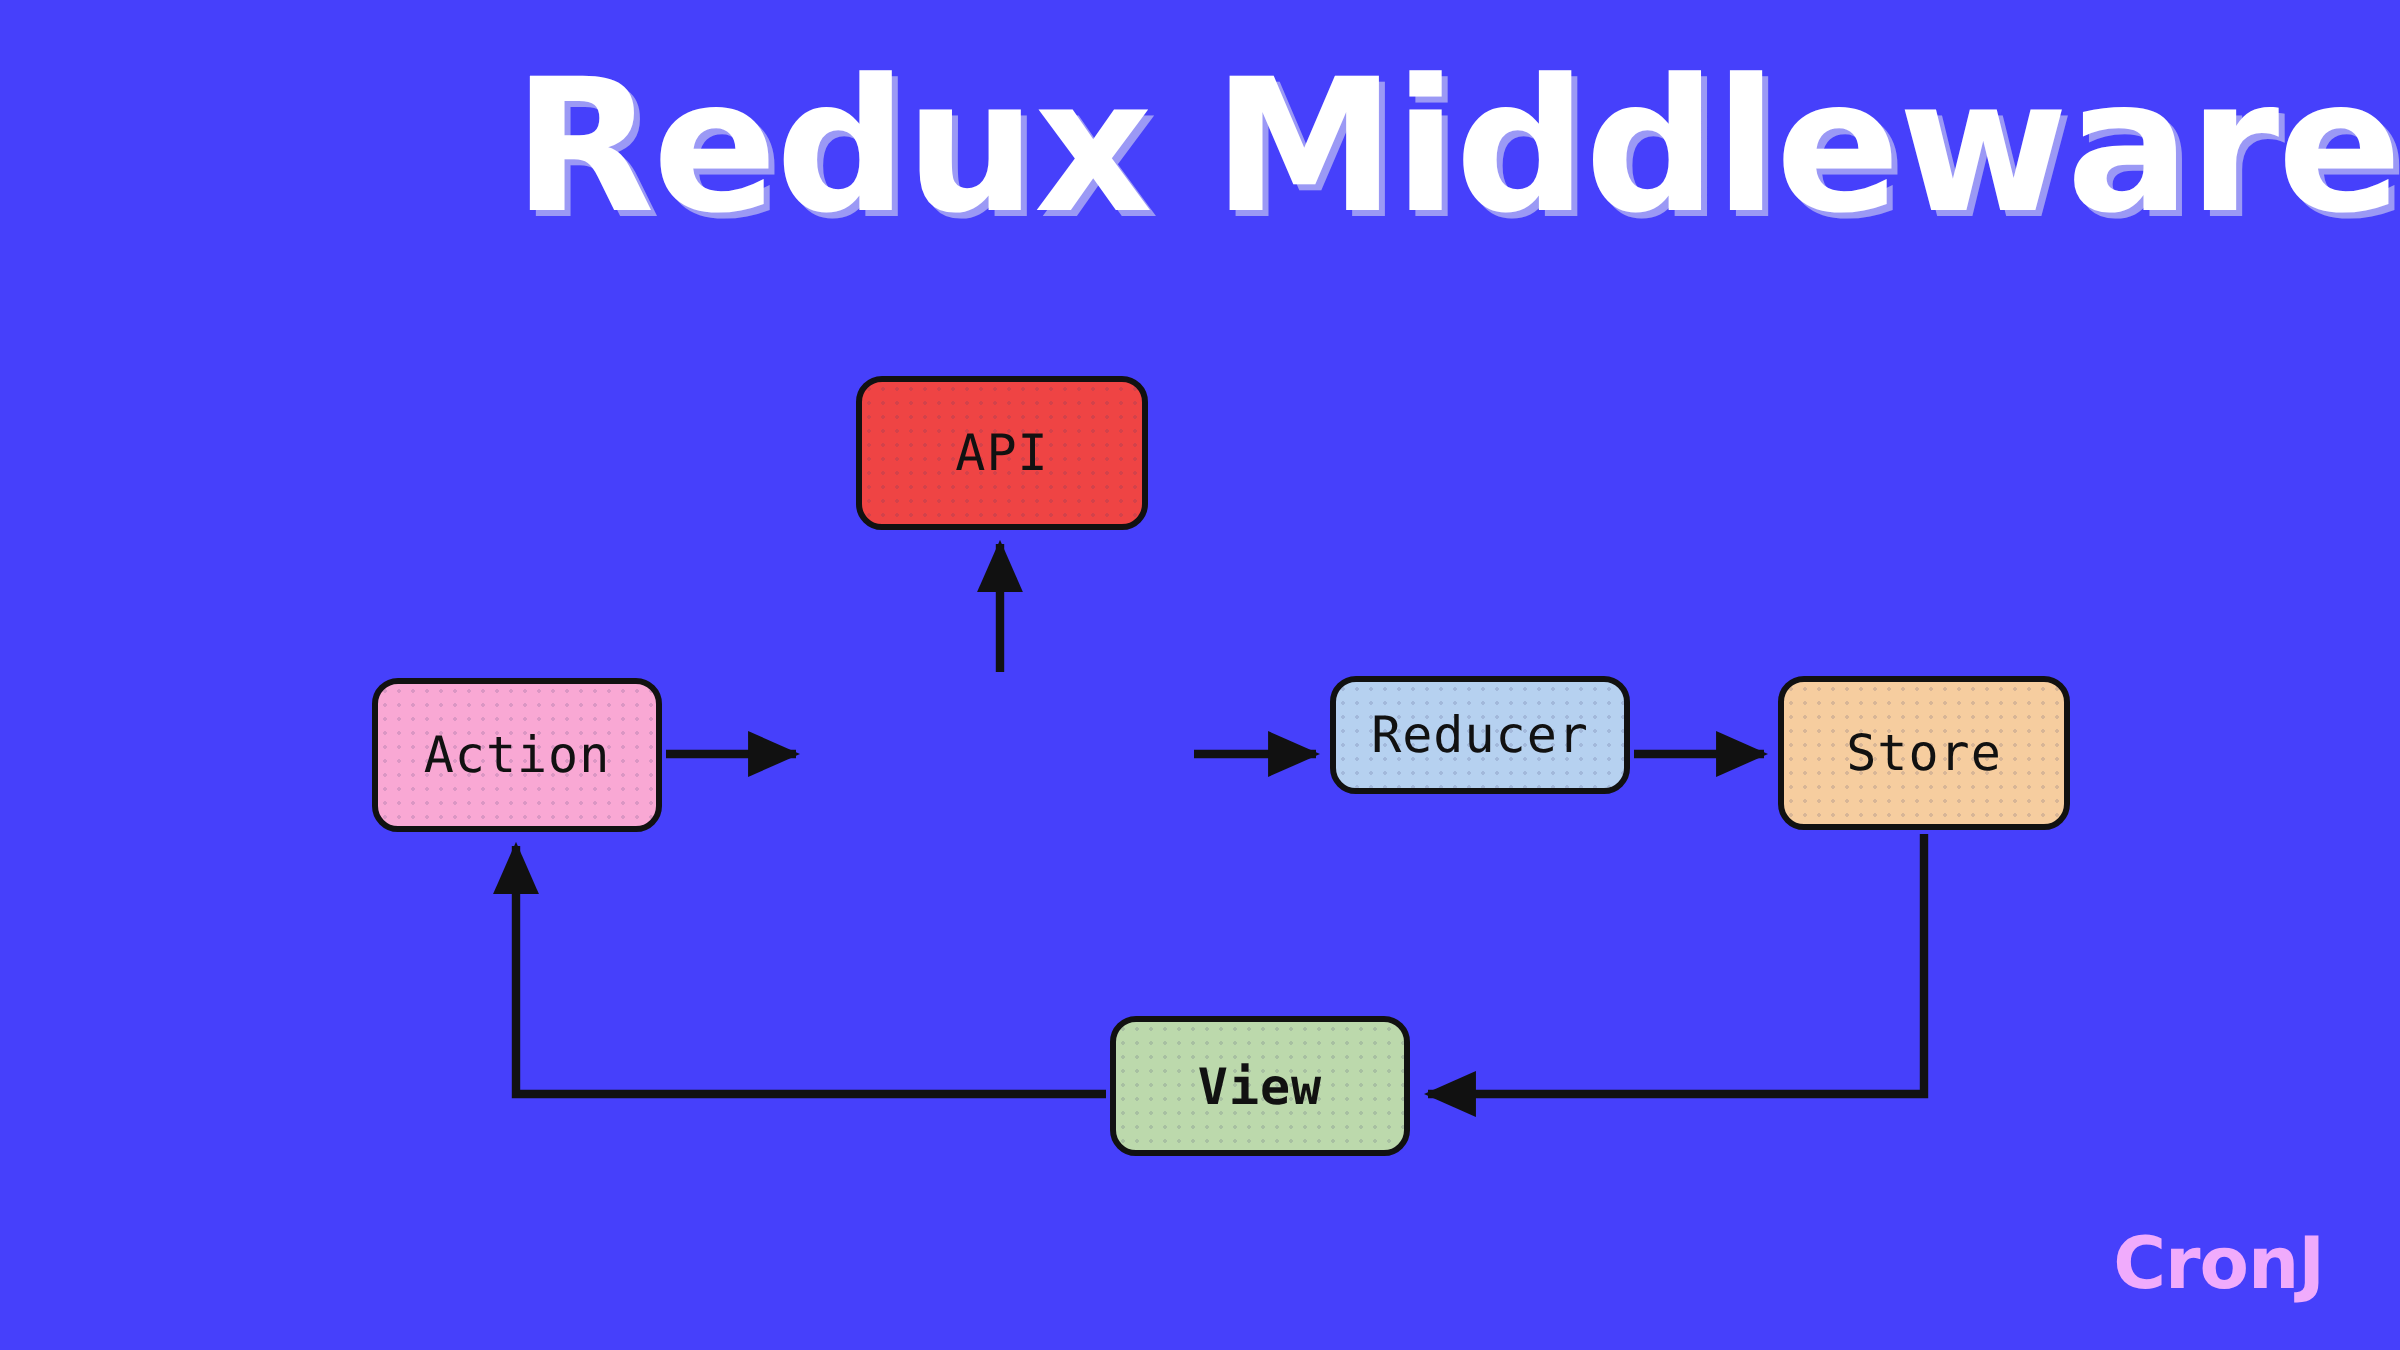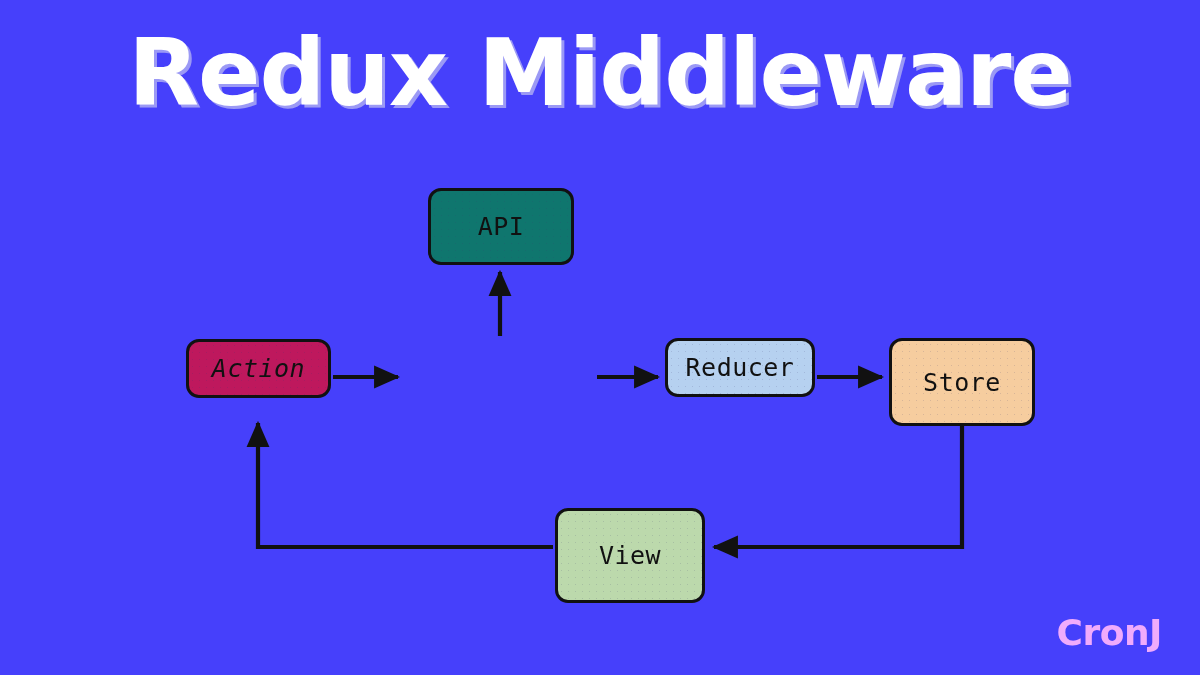--- a/index.html
+++ b/index.html
@@ -18,21 +18,21 @@
     height: 675px;
     background: #4640fb;
     overflow: hidden;
   }
   
   #title {
     position: absolute;
     left: 0;
     top: 18px;
     width: 1200px;
-    text-align: center;
+    text-align: right;
     color: #ffffff;
     font-family: "DejaVu Sans", sans-serif;
     font-weight: bold;
     font-size: 92px;
     line-height: 112px;
     letter-spacing: -1px;
     text-shadow: 3px 3px 0 rgba(225,225,240,0.55);
     white-space: nowrap;
   }
   
@@ -54,27 +54,27 @@
   .node::after {
     content: "";
     position: absolute;
     inset: 0;
     pointer-events: none;
     background-image: radial-gradient(rgba(60,60,110,0.16) 0.8px, transparent 0.9px);
     background-size: 7px 7px;
   }
   .node > span { position: relative; z-index: 2; }
 
-  #node-api        { left: 428px; top: 188px; width: 146px; height: 77px;  background: #0f766e; }
-  #node-action     { left: 186px; top: 339px; width: 145px; height: 59px;  background: #be185d; font-style: italic; }
+  #node-api        { left: 428px; top: 188px; width: 146px; height: 77px;  background: #ef4444; }
+  #node-action     { left: 186px; top: 339px; width: 145px; height: 77px;  background: #f9a8d4; }
   #node-middleware { left: 405px; top: 338px; width: 190px; height: 78px;
                      background: linear-gradient(100deg, #a9a3c4 0%, #b3aad4 35%, #bcb0e8 70%, #bdb2ee 100%); }
   #node-reducer    { left: 665px; top: 338px; width: 150px; height: 59px;  background: #b6d1f0; }
-  #node-store      { left: 889px; top: 338px; width: 146px; height: 88px;  background: #f5ccа0; background: #f6cd9f; justify-content: center; }
-  #node-view       { left: 555px; top: 508px; width: 150px; height: 95px;  background: #bcd9ac; }
+  #node-store      { left: 889px; top: 338px; width: 146px; height: 77px;  background: #f5ccа0; background: #f6cd9f; justify-content: center; }
+  #node-view       { left: 555px; top: 508px; width: 150px; height: 70px;  background: #bcd9ac; font-weight: bold; }
 
   
   #wires {
     position: absolute;
     left: 0; top: 0;
     width: 1200px; height: 675px;
     pointer-events: none;
   }
   
   #brand {

